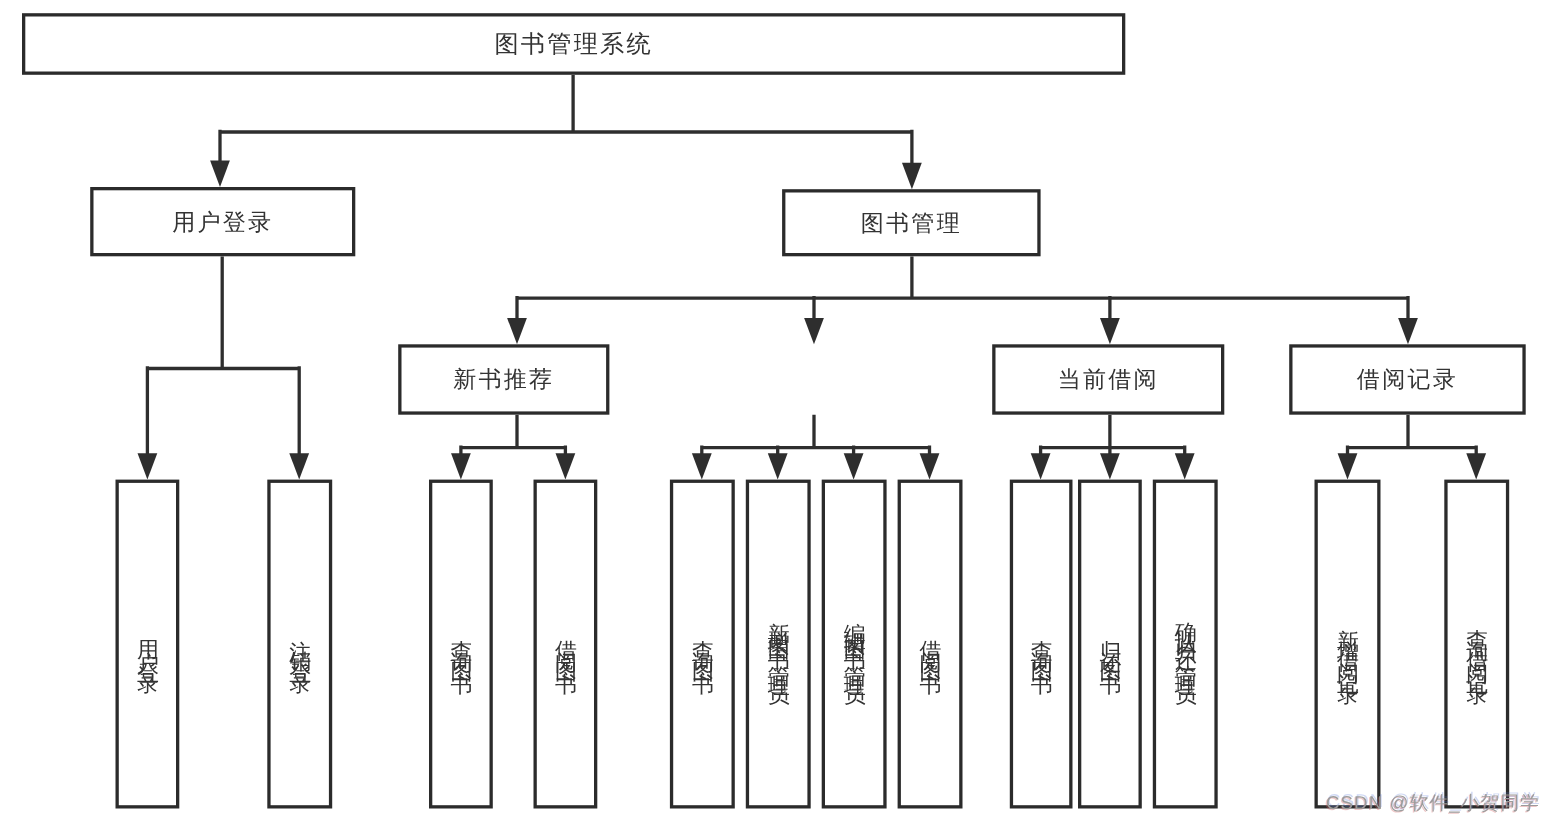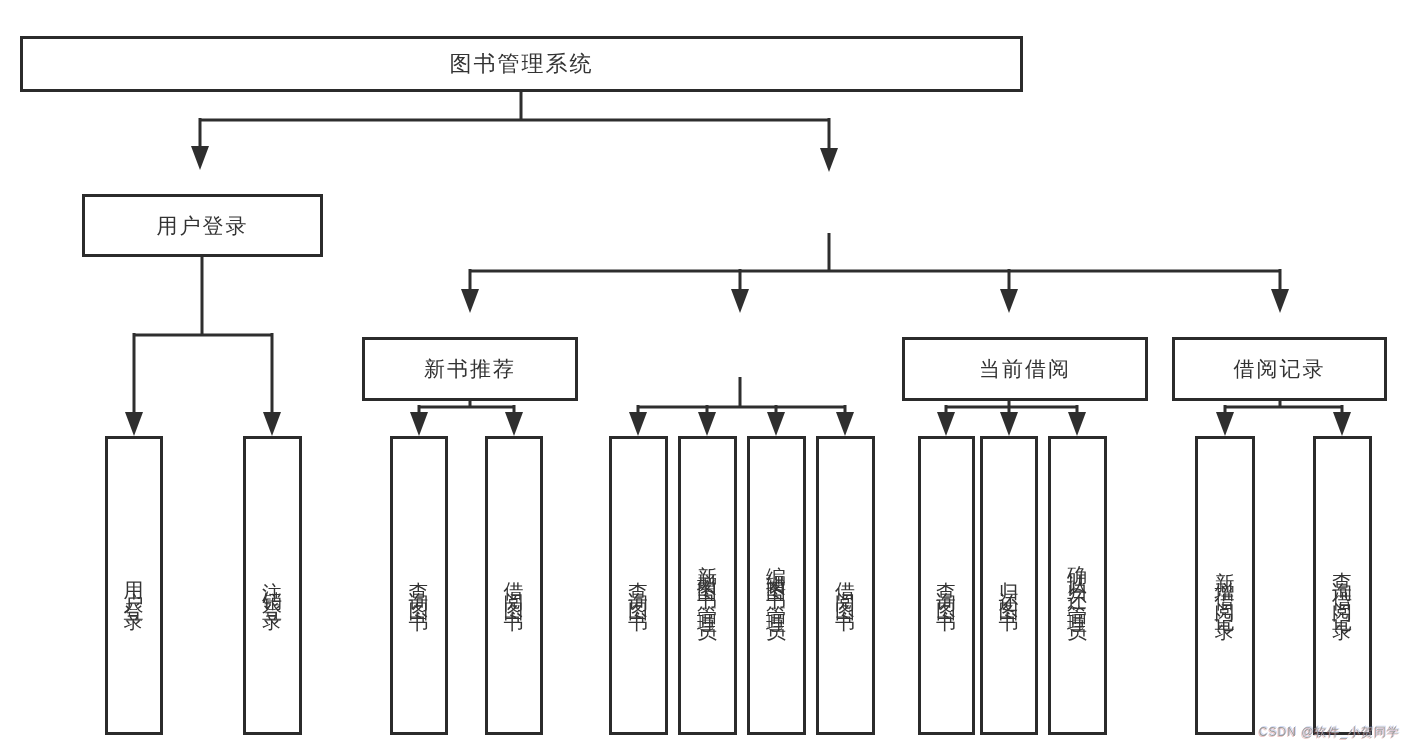--- a/index.html
+++ b/index.html
@@ -17,21 +17,20 @@
     width: 1405px; height: 747px;
   }
   .hbox {
     position: absolute;
     box-sizing: border-box;
     border: 3px solid #2b2b2b;
     background: #ffffff;
     display: flex;
     align-items: center;
     justify-content: center;
-    margin-top: 24px;
   }
   .hlabel {
     color: #333333;
     font-size: 21px;
     letter-spacing: 2px;
     white-space: nowrap;
   }
   .title-label { font-size: 22px; }
   .vbox {
     position: absolute;
@@ -48,21 +47,21 @@
     color: #333333;
     font-size: 20px;
     letter-spacing: 10px;
     line-height: 1;
   }
   .vlabel.tight { letter-spacing: 8px; }
   #watermark {
     position: absolute;
     right: 5px;
     bottom: 6px;
-    font-size: 12px;
+    font-size: 17px;
     color: #9b9b9b;
     letter-spacing: 1px;
     white-space: nowrap;
     text-shadow: -1px 1px 0 rgba(205, 92, 92, 0.35), 1px -1px 0 rgba(100, 130, 220, 0.30);
   }
 </style>
 </head>
 <body>
 
 <div id="canvas">
@@ -110,25 +109,28 @@
     </g>
   </svg>
 
   <div class="hbox" style="left:20px; top:12px; width:1003px; height:56px;">
     <span class="hlabel title-label">图书管理系统</span>
   </div>
 
   <div class="hbox" style="left:82px; top:170px; width:241px; height:63px;">
     <span class="hlabel">用户登录</span>
   </div>
+  <div class="hbox" style="left:711px; top:172px; width:235px; height:61px;">
+    <span class="hlabel">图书管理</span>
+  </div>
 
-  <div class="hbox" style="left:362px; top:313px; width:216px; height:64px;">
+  <div class="hbox" style="left:362px; top:313px; width:192px; height:64px;">
     <span class="hlabel">新书推荐</span>
   </div>
-  <div class="hbox" style="left:902px; top:313px; width:246px; height:64px;">
+  <div class="hbox" style="left:902px; top:313px; width:211px; height:64px;">
     <span class="hlabel">当前借阅</span>
   </div>
   <div class="hbox" style="left:1172px; top:313px; width:215px; height:64px;justify-content:center;">
     <span class="hlabel">借阅记录</span>
   </div>
 
   <div class="vbox" style="left:105px; top:436px; width:58px; height:299px;">
     <span class="vlabel">用户登录</span>
   </div>
   <div class="vbox" style="left:243px; top:436px; width:59px; height:299px;">

